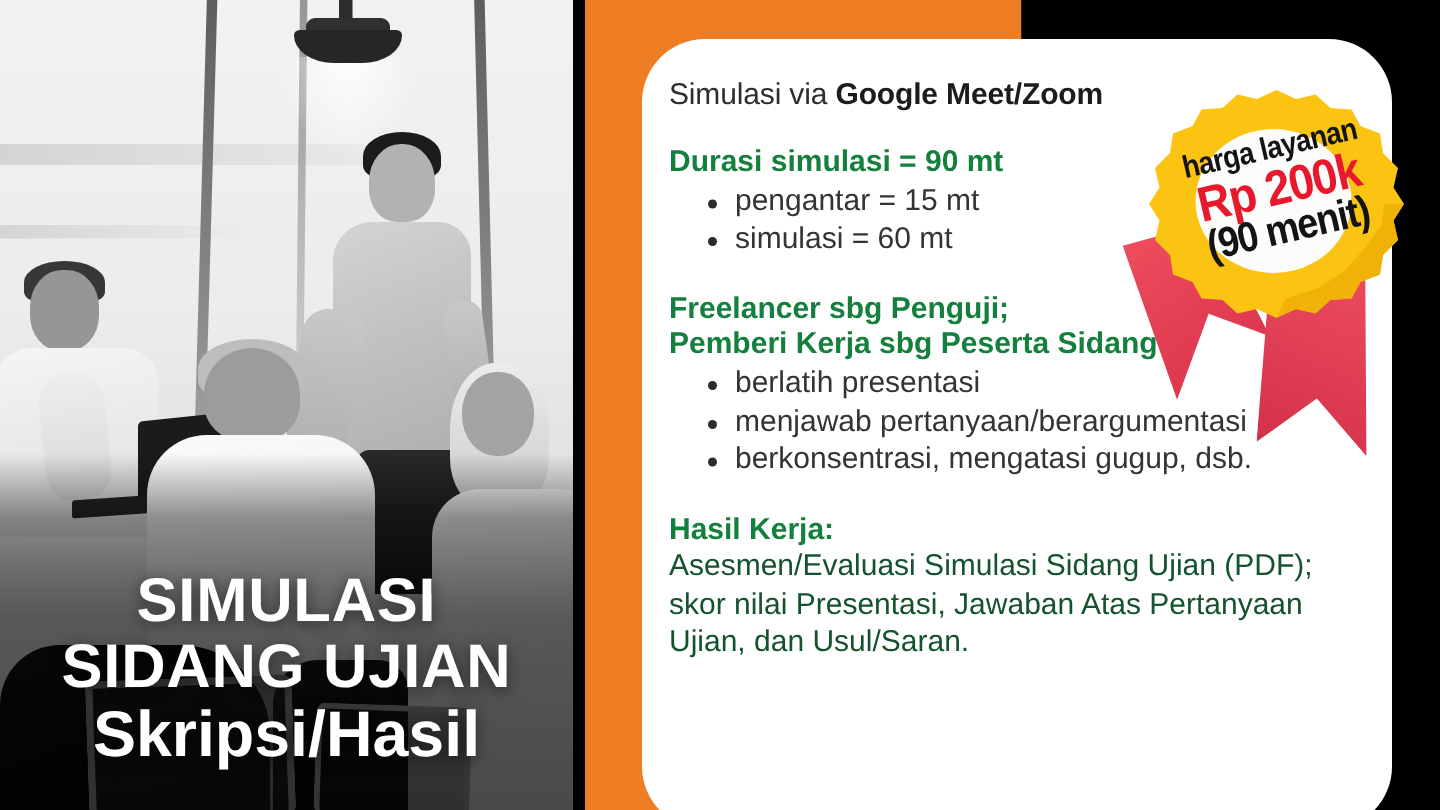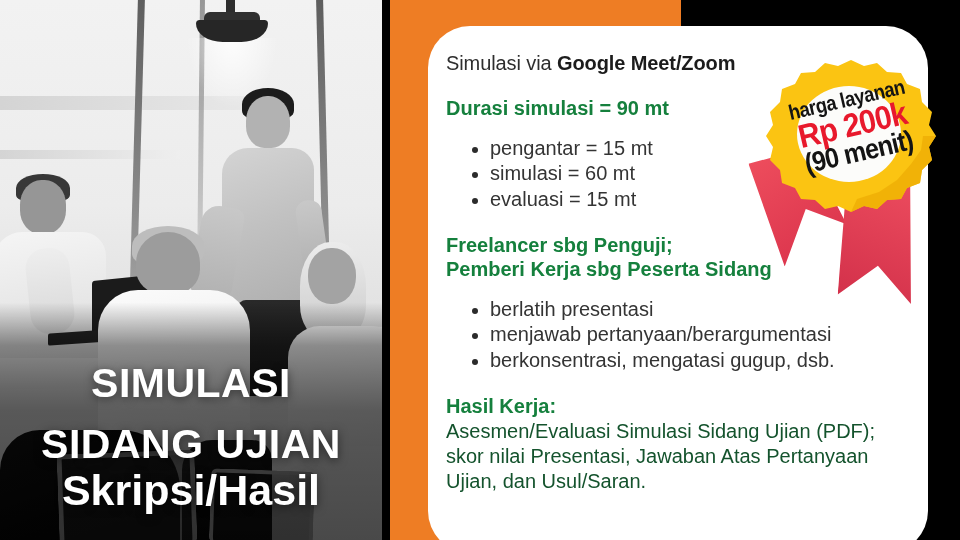--- a/index.html
+++ b/index.html
@@ -216,21 +216,21 @@
     line-height: 1.0;
     text-shadow: 0 2px 10px rgba(0,0,0,.55);
   }
   .photo-title .l1,
   .photo-title .l2 {
     display: block;
     font-size: 41px;
     font-weight: 700;
     letter-spacing: .5px;
   }
-  .photo-title .l2 { margin-top: 20px; }
+  .photo-title .l2 { margin-top: 3px; }
   .photo-title .l3 {
     display: block;
     font-size: 43px;
     font-weight: 700;
     margin-top: 4px;
     letter-spacing: 0px;
   }
 
   
   .orange-band {
@@ -273,21 +273,21 @@
   .line-intro b { font-weight: 700; color: #1c1c1c; }
 
   .sec-head {
     font-size: 20px;
     font-weight: 700;
     color: #15803d;
     margin: 0;
     line-height: 1.18;
   }
   .bullets {
-    margin: 15px 0 0 0;
+    margin: 1px 0 0 0;
     padding: 0 0 0 26px;
     list-style: none;
   }
   .bullets li {
     font-size: 20px;
     color: #343434;
     line-height: 1.28;
     position: relative;
     padding-left: 18px;
     white-space: nowrap;
@@ -429,21 +429,20 @@
 
   <div class="card">
     <div class="card-inner">
 
       <p class="line-intro"><span>Simulasi via </span><b>Google Meet/Zoom</b></p>
 
       <p class="sec-head">Durasi simulasi = 90 mt</p>
       <ul class="bullets">
         <li>pengantar = 15 mt</li>
         <li>simulasi = 60 mt</li>
-        <li>evaluasi  = 15 mt</li>
       </ul>
 
       <div class="gap-a"></div>
 
       <p class="sec-head">Freelancer sbg Penguji;</p>
       <p class="sec-head">Pemberi Kerja sbg Peserta Sidang</p>
       <ul class="bullets">
         <li>berlatih presentasi</li>
         <li>menjawab pertanyaan/berargumentasi</li>
         <li>berkonsentrasi, mengatasi gugup, dsb.</li>

